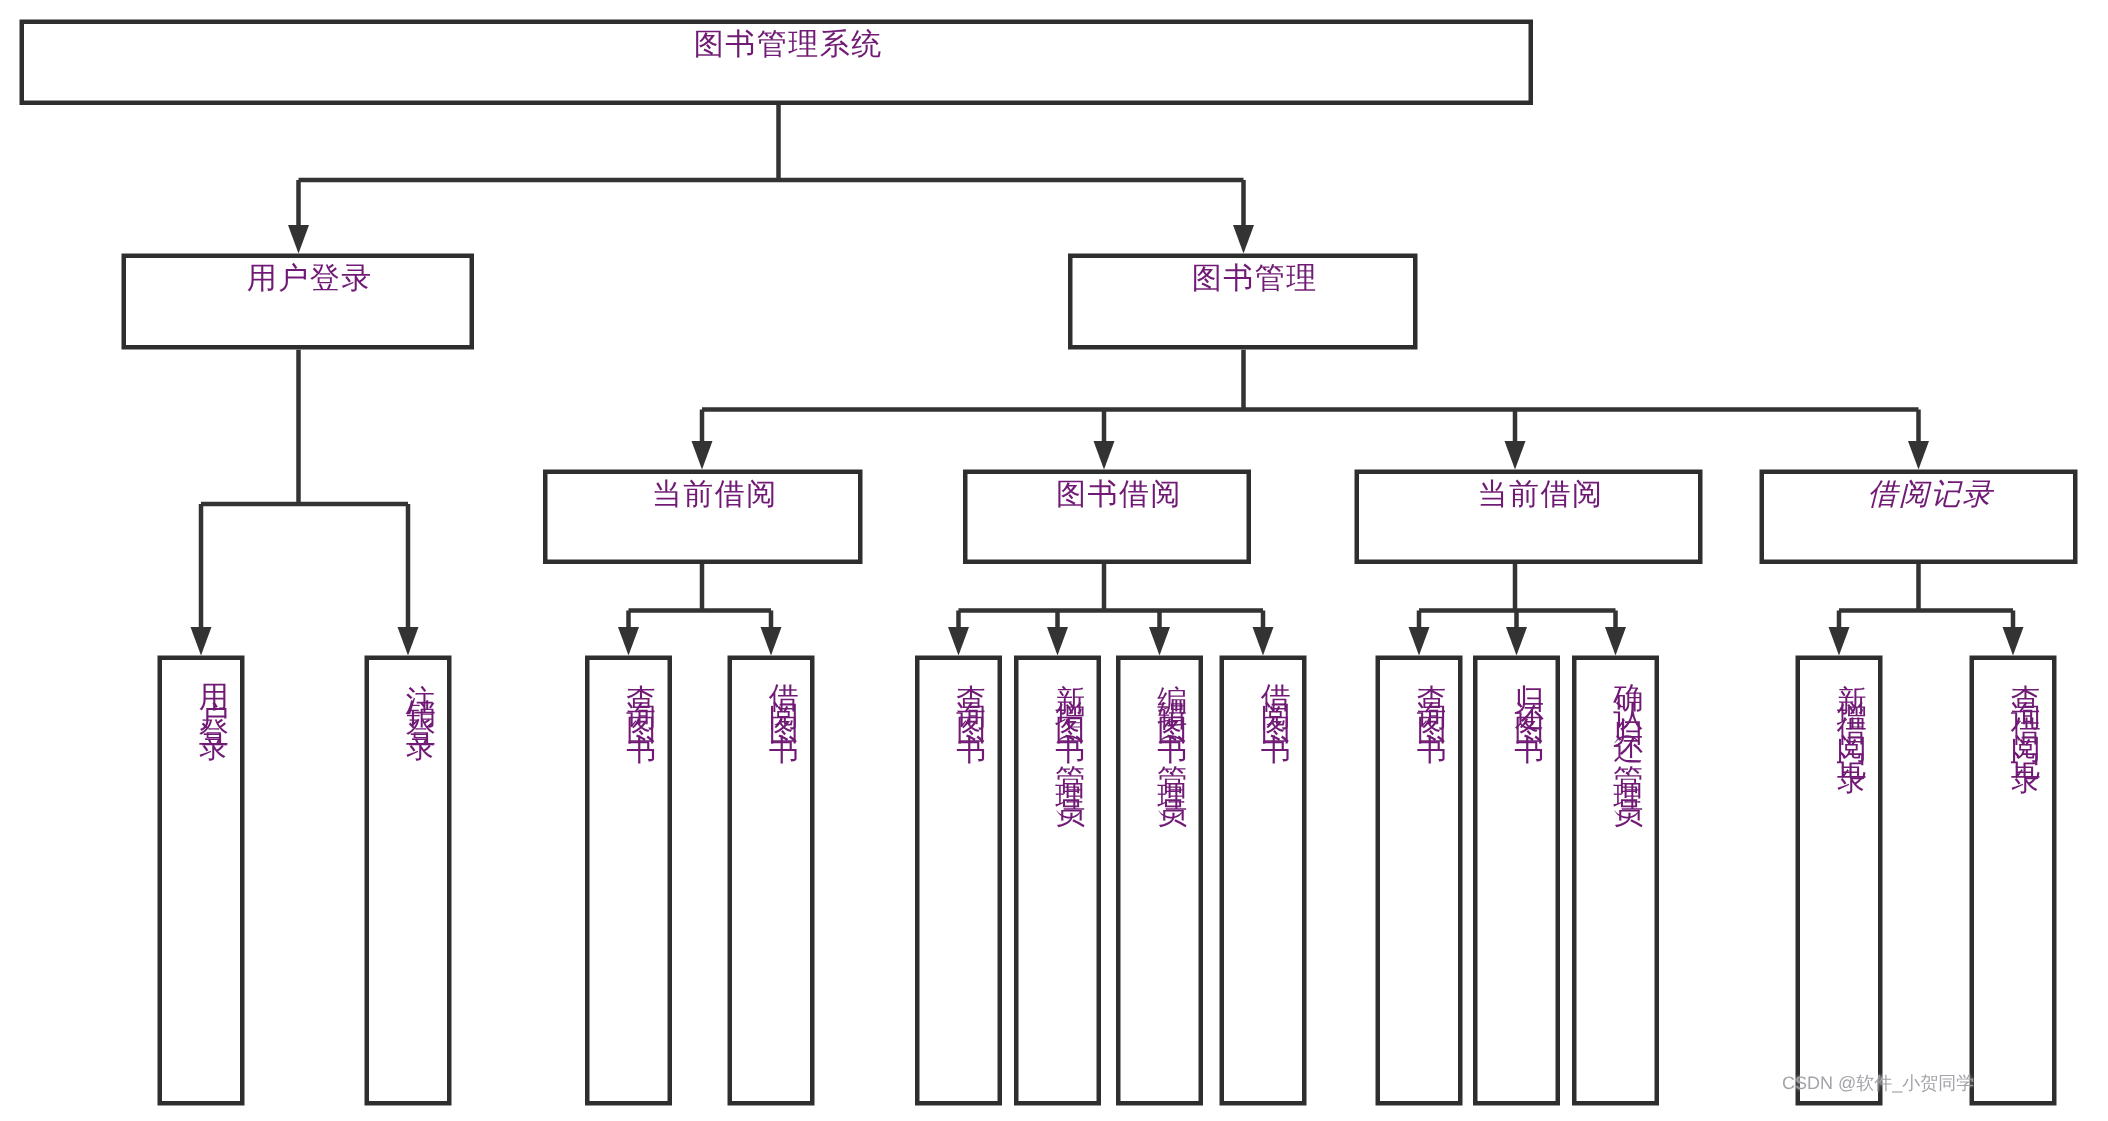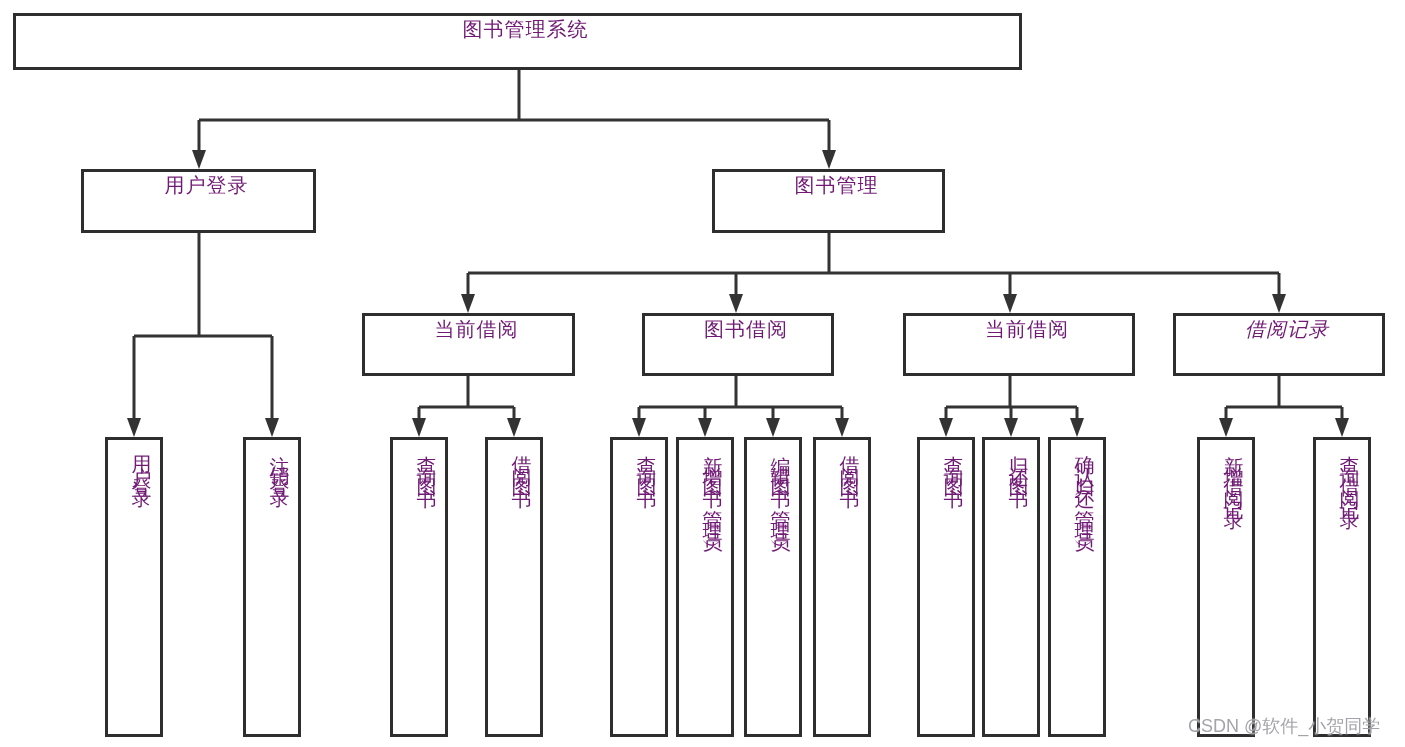--- a/index.html
+++ b/index.html
@@ -68,21 +68,21 @@
   .lf-8  { left: 813px; }
   .lf-9  { left: 917px; }
   .lf-10 { left: 982px; }
   .lf-11 { left: 1048px; }
   .lf-12 { left: 1197px; }
   .lf-13 { left: 1313px; }
   .watermark {
     position: absolute;
     left: 1188px;
     top: 714px;
-    font-size: 18px;
+    font-size: 12px;
     color: rgba(158, 158, 164, 0.95);
     white-space: nowrap;
     z-index: 5;
     text-shadow: 0 0 2px #ffffff;
   }
 </style>
 </head>
 <body>
 
 <div class="stage">

